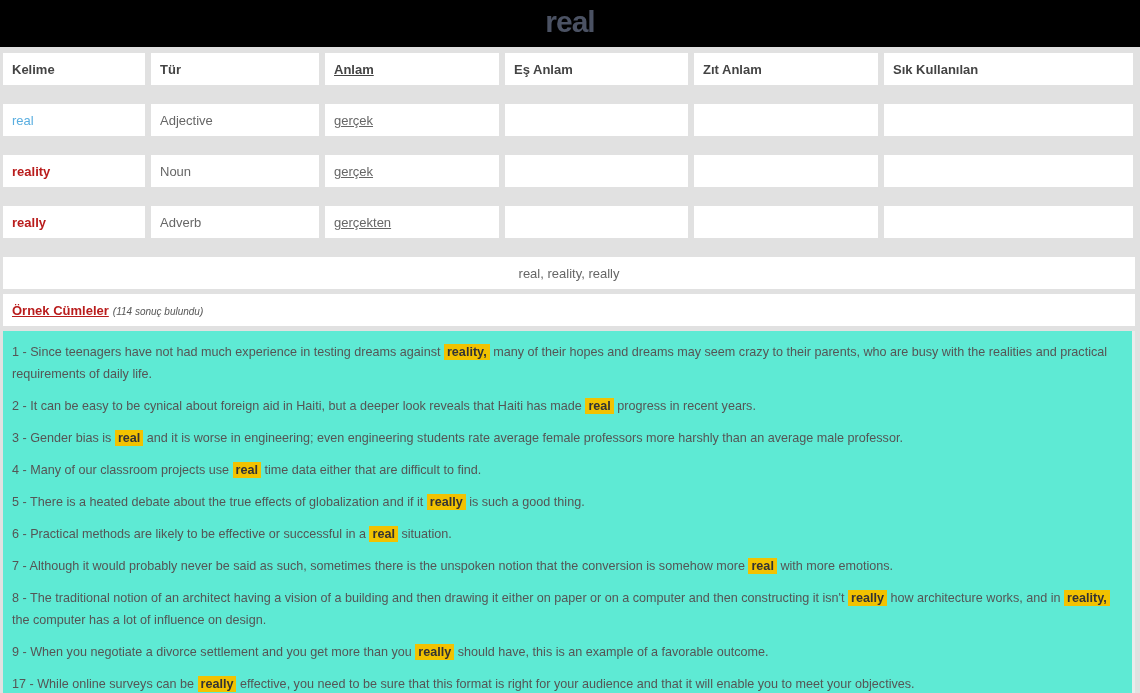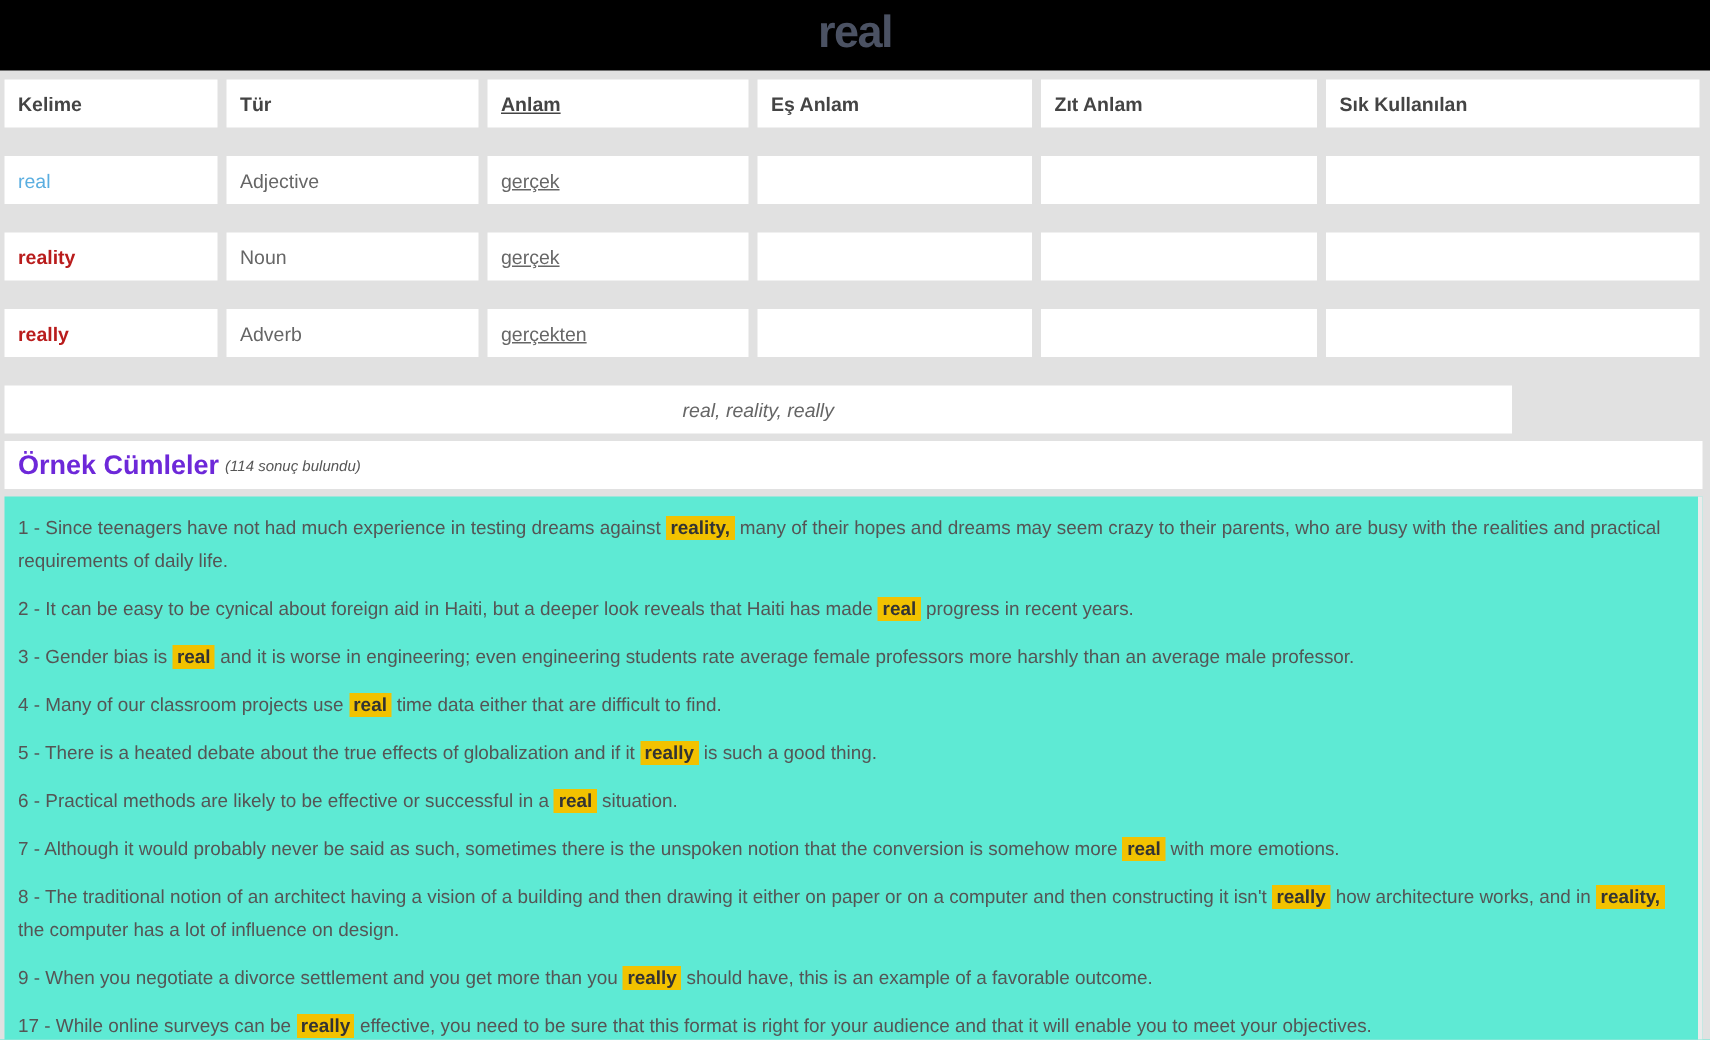--- a/index.html
+++ b/index.html
@@ -39,31 +39,31 @@
   .c1 { width: 142px; }
   .c2 { width: 168px; }
   .c3 { width: 174px; text-decoration: underline; }
   .c4 { width: 183px; }
   .c5 { width: 184px; }
   .c6 { width: 249px; }
   .hdr .cell { font-weight: bold; color: #444; }
   .word { font-weight: bold; color: #b91c1c; }
   .word.active { font-weight: normal; color: #5aaee0; }
   .fullrow {
-    background: #fff; height: 32px; width: 1005px;
+    background: #fff; height: 32px; width: 1132px;
     display: flex; align-items: center; justify-content: center;
-    font-style: italic; color: #666; font-size: 13px;
+    color: #666; font-size: 13px;
     margin-bottom: 5px;
   }
   .sechead {
     background: #fff; height: 32px; width: 1132px;
     display: flex; align-items: center; padding-left: 9px;
     margin-bottom: 5px;
   }
-  .sechead .label { color: #6d28d9; font-weight: bold; font-size: 18px; }
+  .sechead .label { color: #b91c1c; font-weight: bold; font-size: 13px; text-decoration: underline; }
   .sechead .count { font-style: italic; font-size: 10px; color: #555; margin-left: 4px; margin-top: 2px; }
   .sentences {
     background: #5eead4; width: 1132px; height: 413px;
     padding: 10px 9px 0 9px;
     border-right: 3px solid #ebebeb;
   }
   .sentence {
     font-size: 12.6px; line-height: 22px; color: #555;
     margin-bottom: 10px;
   }

